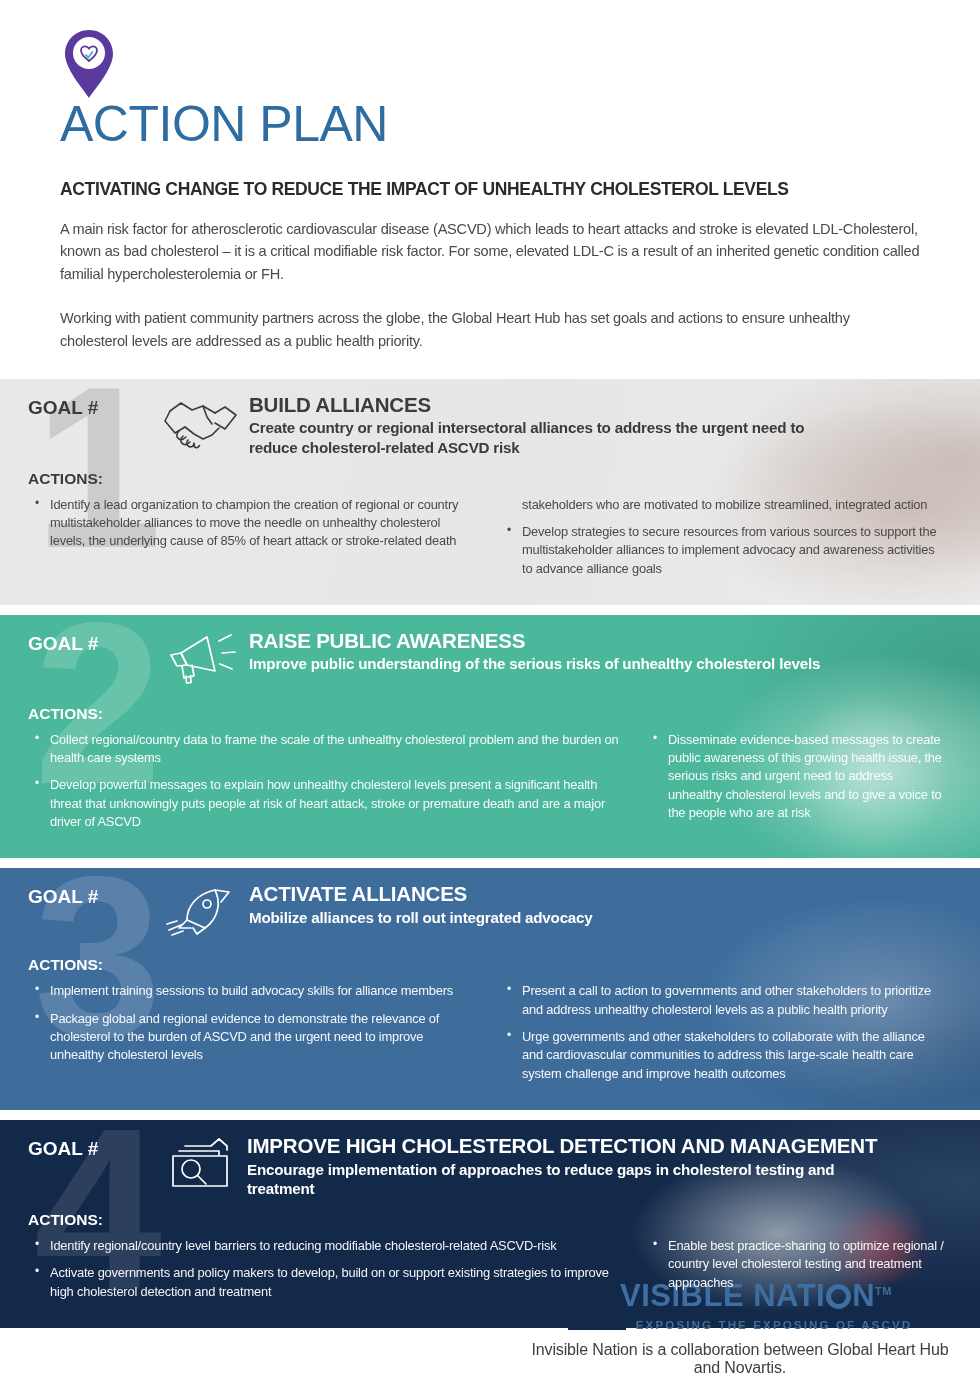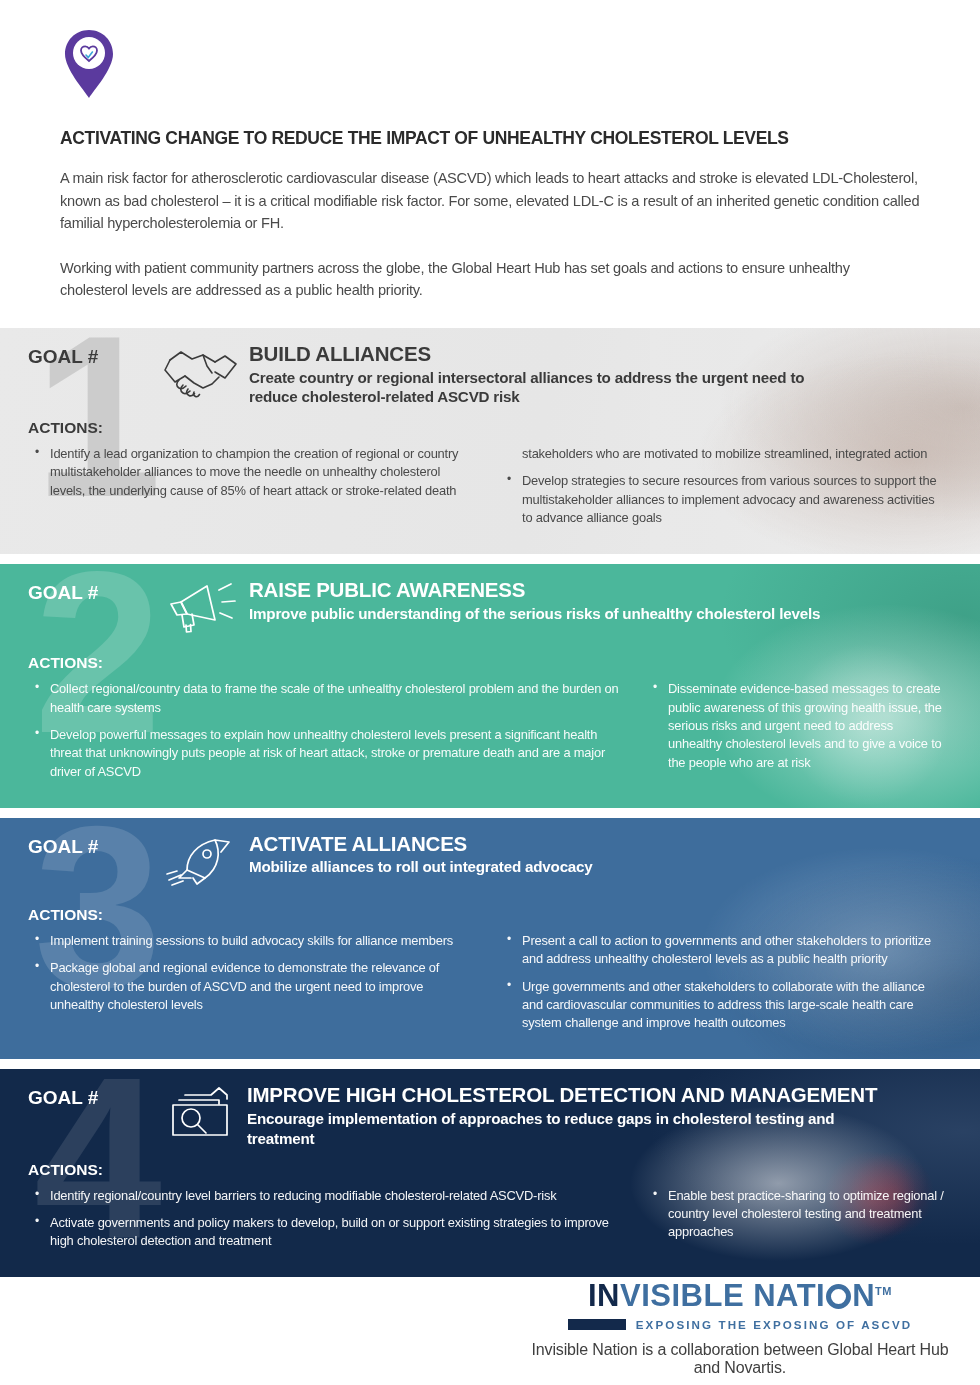--- a/index.html
+++ b/index.html
@@ -272,20 +272,21 @@
     <span class="logo-pin">
       <svg viewBox="0 0 58 72" width="58" height="72">
         <path d="M29 2 C15 2 5 13 5 26 C5 41 24 62 29 70 C34 62 53 41 53 26 C53 13 43 2 29 2 Z" fill="#5b3a9e"></path>
         <circle cx="29" cy="25" r="16" fill="#ffffff"></circle>
         <path d="M29 33 C24 29 21 26 21 22.5 C21 20 23 18.3 25.2 18.3 C26.8 18.3 28.2 19.2 29 20.4 C29.8 19.2 31.2 18.3 32.8 18.3 C35 18.3 37 20 37 22.5 C37 26 34 29 29 33 Z" fill="none" stroke="#5b3a9e" stroke-width="1.8"></path>
         <path d="M26 27 l2.2 2.4 l4.2 -5.4" fill="none" stroke="#3aa6d8" stroke-width="1.6" stroke-linecap="round"></path>
       </svg>
     </span>
   </div>
 
+  <div class="title-sub">ACTION PLAN</div>
   <div class="tagline">ACTIVATING CHANGE TO REDUCE THE IMPACT OF UNHEALTHY CHOLESTEROL LEVELS</div>
   <p class="intro-p">A main risk factor for atherosclerotic cardiovascular disease (ASCVD) which leads to heart attacks and stroke is elevated LDL-Cholesterol, known as bad cholesterol – it is a critical modifiable risk factor. For some, elevated LDL-C is a result of an inherited genetic condition called familial hypercholesterolemia or FH.</p>
   <p class="intro-p">Working with patient community partners across the globe, the Global Heart Hub has set goals and actions to ensure unhealthy cholesterol levels are addressed as a public health priority.</p>
 </div>
 
 <div class="goals">
 
   <section class="goal goal-1">
     <div class="ghost">1</div>
     <div class="photo"></div>

